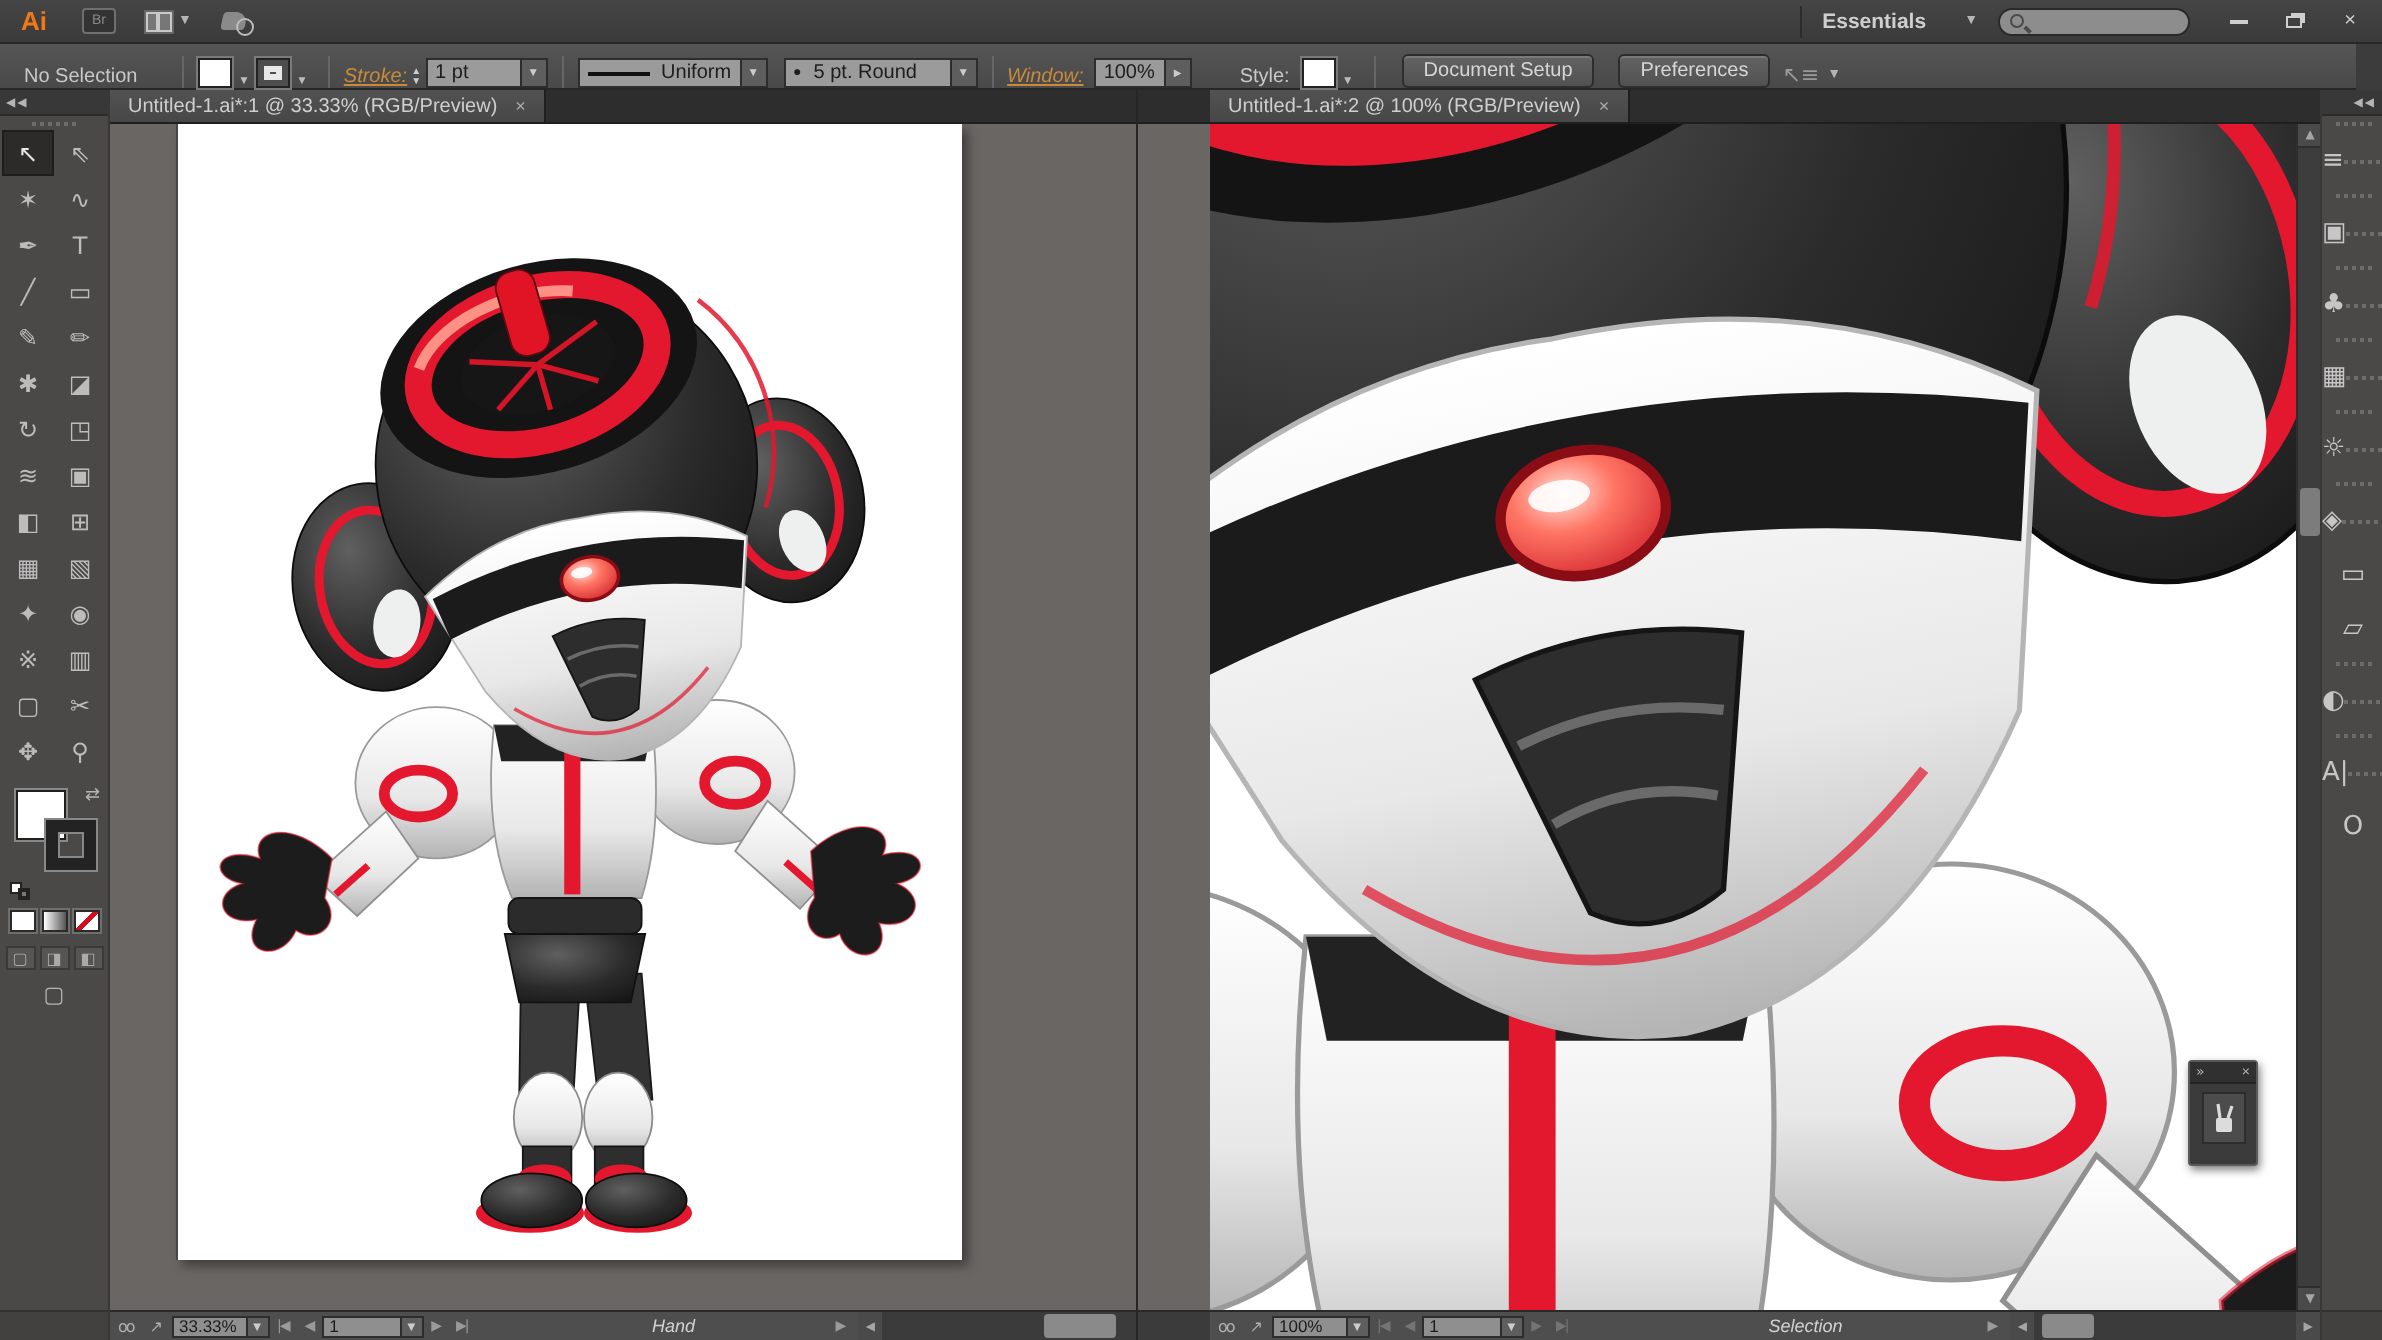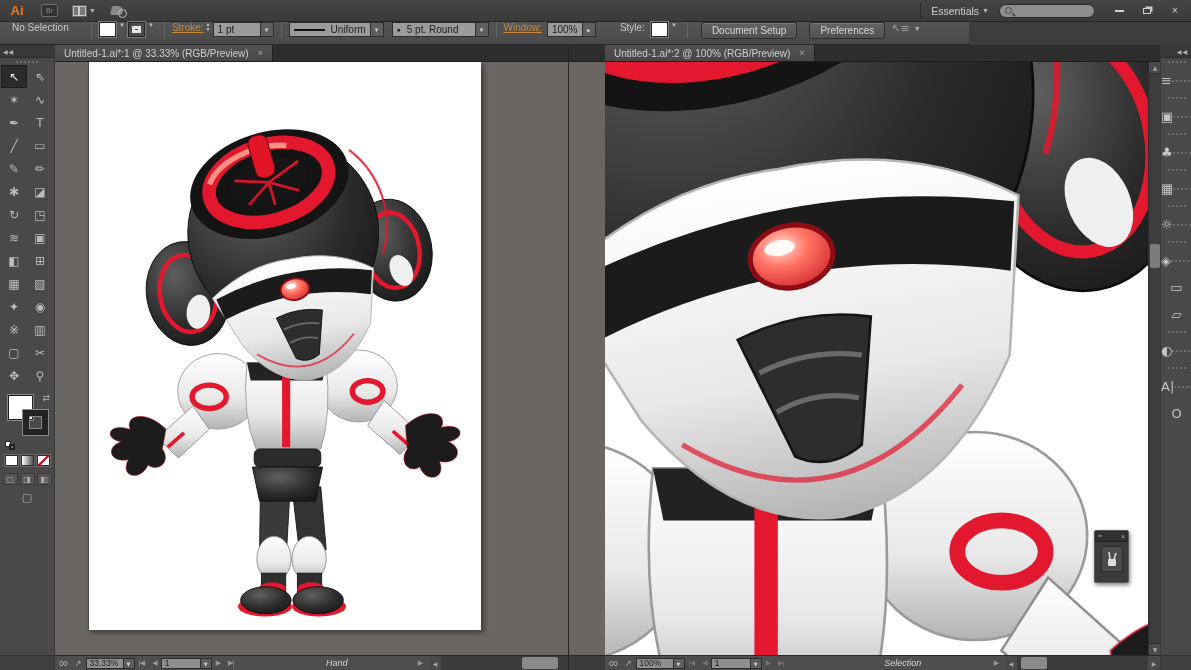--- a/index.html
+++ b/index.html
@@ -19,45 +19,45 @@
   #arrange-btn { display:flex; align-items:center; gap:2px; }
   .arr-grid { width:15px; height:12px; background:#c9c9c9; border:1px solid #666; display:grid;
     grid-template-columns:6px 7px; }
   .arr-grid i { background:#777; margin:1px; }
   .caret { color:#b5b5b5; font-size:7px; }
   #sync-ico { width:16px; height:13px; position:relative; }
   #sync-ico::before { content:""; position:absolute; left:1px; top:2px; width:12px; height:9px;
     background:#8a8a8a; border-radius:2px 6px 2px 2px; transform:skewX(-12deg); }
   #sync-ico::after { content:""; position:absolute; right:-1px; bottom:-1px; width:7px; height:7px;
     border:1.5px solid #bdbdbd; border-radius:50%; }
-  #workspace-switcher { margin-left:auto; display:flex; align-items:center; gap:3px;
-    color:#cfcfcf; font-size:10.5px; padding:0 10px; border-left:1px solid #2c2c2c; height:16px; }
+  #workspace-switcher { margin-left:auto; display:flex; align-items:center; gap:19px;
+    color:#cfcfcf; font-size:10.5px; padding:0 10px; border-left:1px solid #2c2c2c; height:16px;font-weight:bold; }
   #search-box { width:96px; height:14px; background:#8d8d8d; border:1px solid #2a2a2a;
     border-radius:8px; display:flex; align-items:center; padding:0 5px; margin-right:12px; }
   #search-glyph { width:7px; height:7px; border:1.5px solid #4a4a4a; border-radius:50%; position:relative; }
   #search-glyph::after { content:""; position:absolute; left:6px; top:6px; width:4px; height:1.5px;
     background:#4a4a4a; transform:rotate(45deg); }
   #search-input { background:transparent; border:0; outline:0; width:70px; font-size:9px; color:#222; }
   #win-btns { display:flex; align-items:flex-start; gap:4px; margin-right:4px; }
   .win-btn { width:24px; height:15px; display:flex; align-items:center; justify-content:center;
     color:#cfcfcf; font-size:10px; }
   #min-glyph { width:9px; height:2px; background:#cfcfcf; }
   #restore-glyph { width:8px; height:6px; border:1px solid #cfcfcf; box-shadow:2px -2px 0 -0.5px #cfcfcf; }
 
   
-  #controlbar { position:absolute; left:0; top:22px; width:969px; height:23px;
+  #controlbar { position:absolute; left:0; top:22px; width:1178px; height:23px;
     background:linear-gradient(#555,#494949); border-bottom:1px solid #272727;
-    display:flex; align-items:flex-start; font-size:10px; color:#c9c9c9; }
+    display:flex; align-items:flex-end; font-size:10px; color:#c9c9c9; }
   .vsep { width:1px; height:16px; background:#2f2f2f; border-right:1px solid #666; margin:0 7px; }
   #no-selection { margin-left:12px; width:72px; }
   .swatch { width:17px; height:15px; border:1px solid #222; outline:1px solid #7a7a7a; background:#fff; }
   .sw-stroke { background:#4d4d4d; position:relative; }
   .sw-stroke::after { content:""; position:absolute; inset:3px; border:3px solid #e8e8e8; }
   .mini-caret { color:#bbb; font-size:6px; padding:0 3px; }
-  .link { color:#c98a3c; text-decoration:underline; }
+  .link { color:#c98a3c; text-decoration:underline;font-style:italic; }
   .spin { display:flex; flex-direction:column; font-size:5px; color:#ccc; line-height:5px; margin:0 2px; }
   .field { height:15px; background:#9b9b9b; border:1px solid #2d2d2d; color:#1d1d1d;
     display:flex; align-items:center; padding:0 4px; }
   .drop-btn { width:13px; height:15px; background:#5e5e5e; border:1px solid #2d2d2d; border-left:0;
     color:#ccc; font-size:6px; display:flex; align-items:center; justify-content:center; }
   .combo { display:flex; align-items:center; }
   .stroke-line { width:38px; height:2px; background:#111; margin-right:6px; }
   .btn { height:17px; background:linear-gradient(#636363,#515151); border:1px solid #2d2d2d;
     border-radius:3px; color:#d6d6d6; font-size:10px; display:flex; align-items:center;
     justify-content:center; padding:0 10px; margin:0 6px; box-shadow:inset 0 1px 0 #7a7a7a; }

